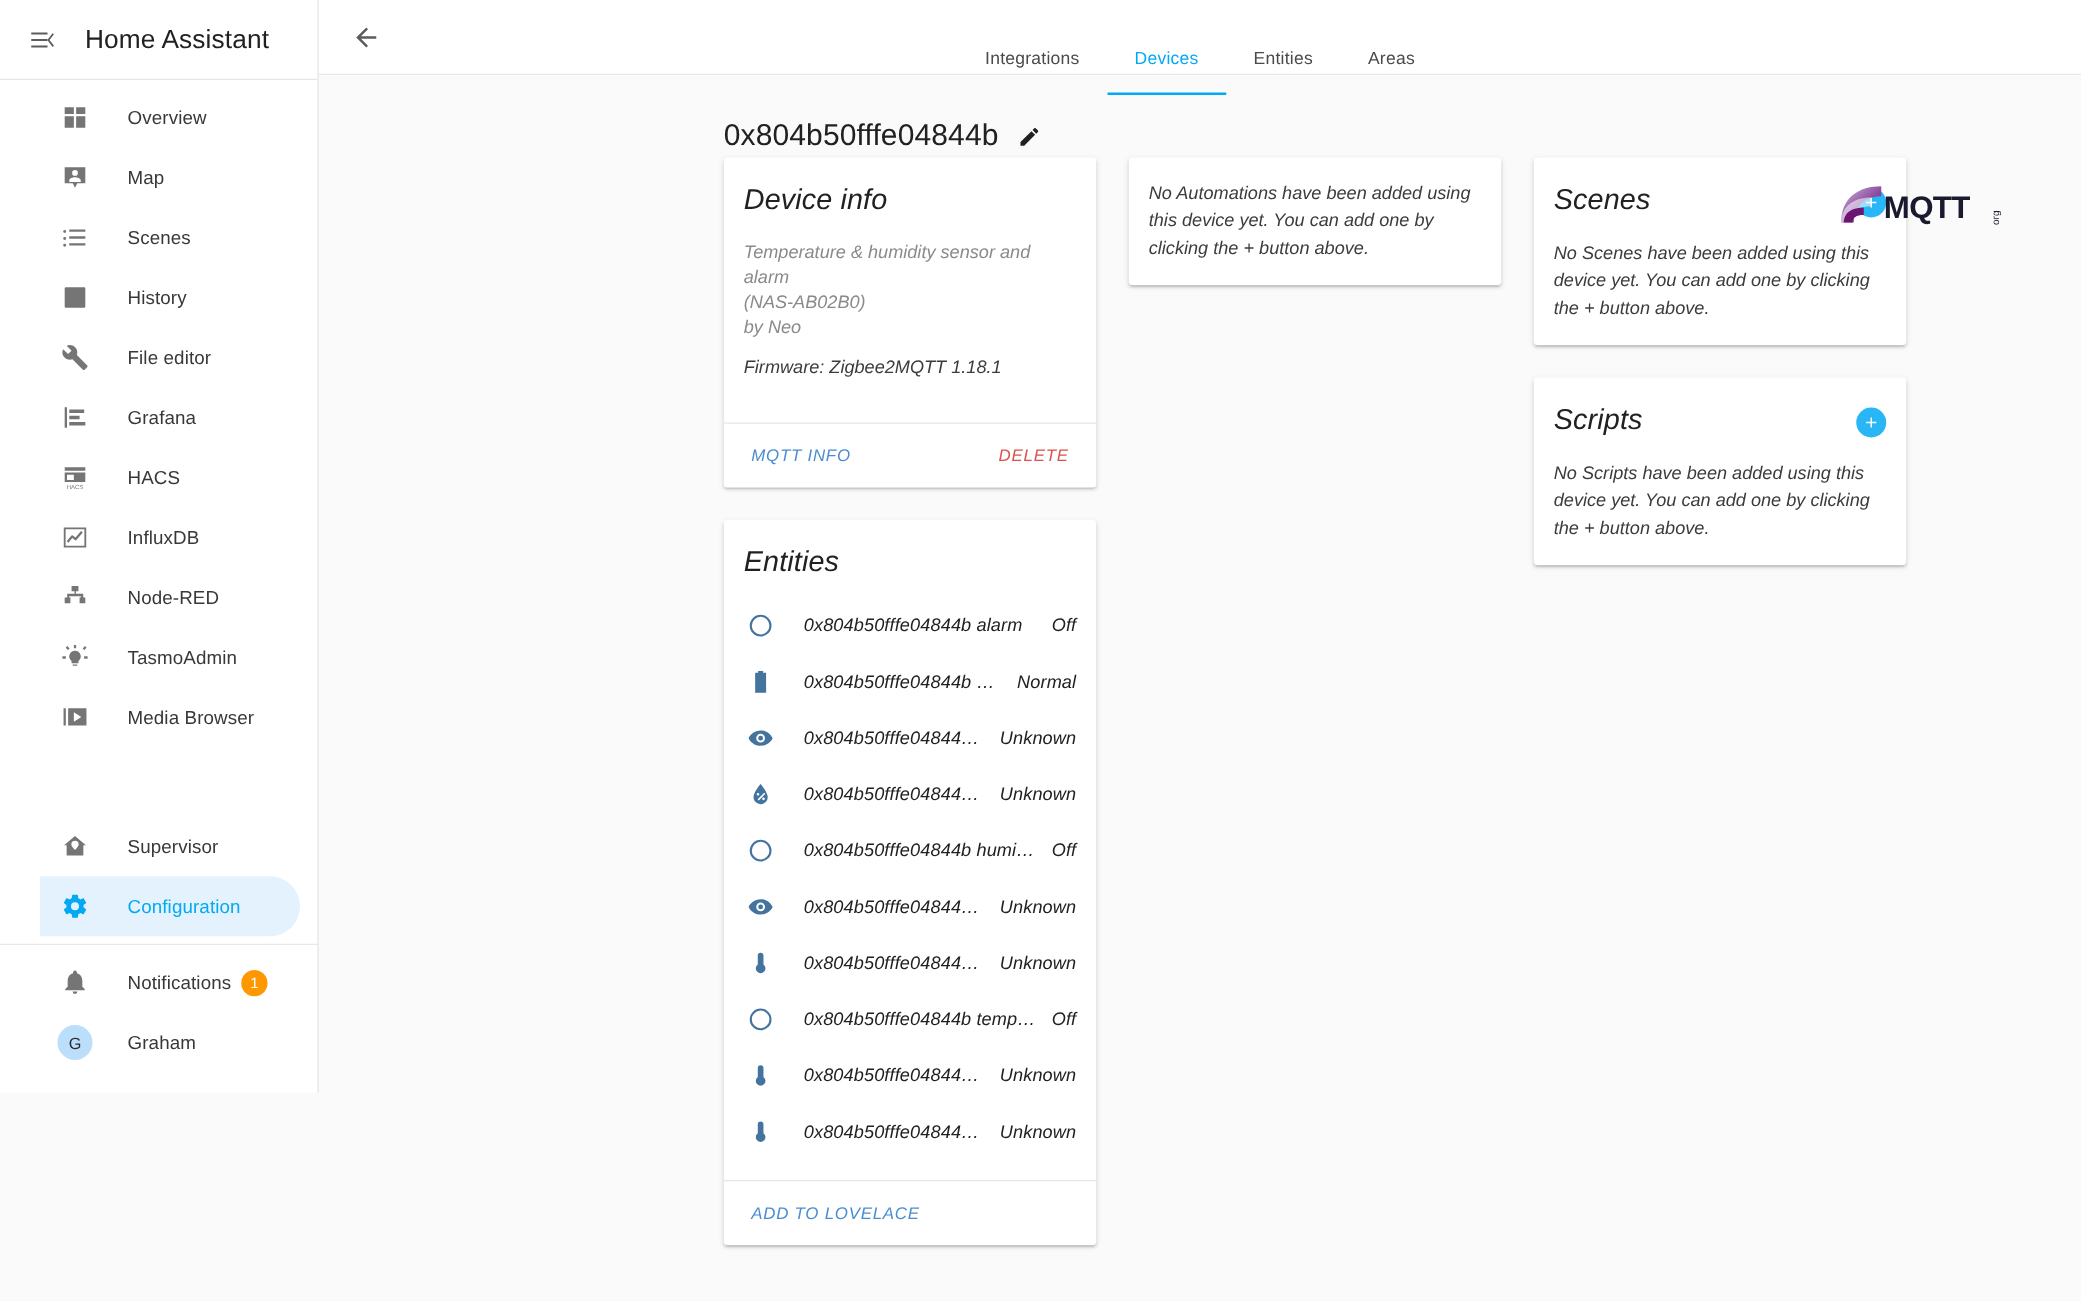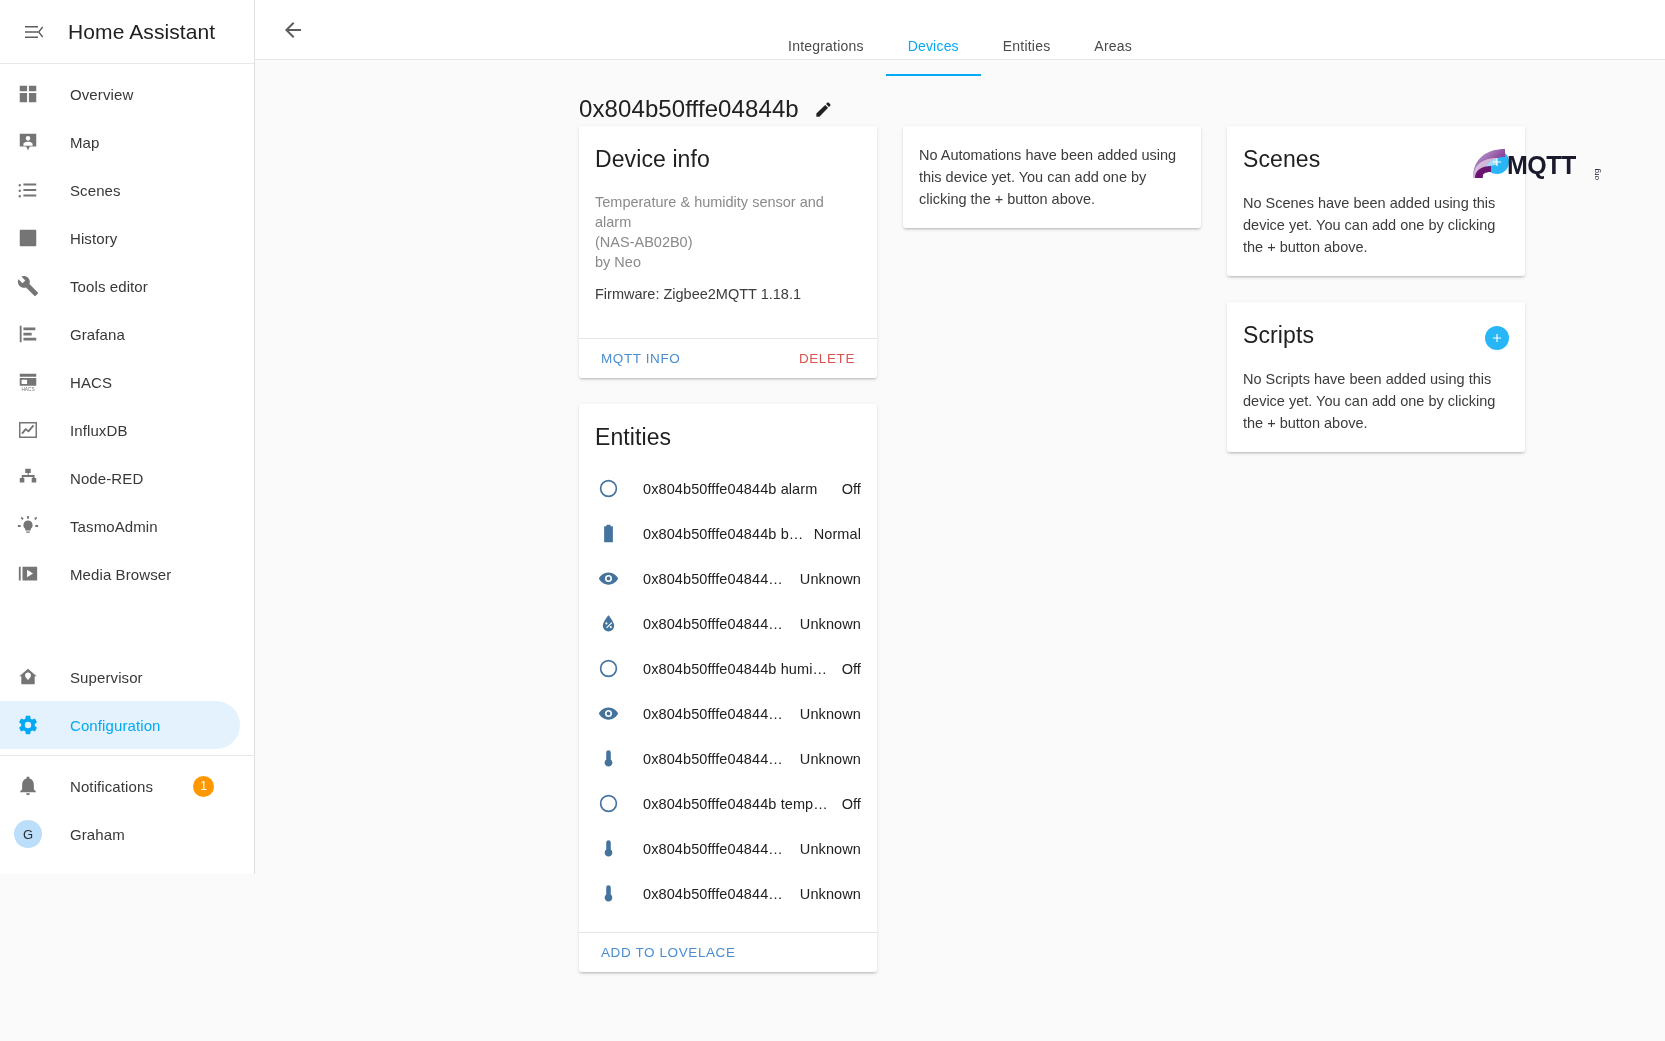--- a/index.html
+++ b/index.html
@@ -38,20 +38,21 @@
     font-size: 21px; font-weight: 400; color: #212121;
     margin-left: 10px; letter-spacing: .1px; white-space: nowrap;
   }
   .sb-list { padding-top: 6px; flex: 0 0 auto; }
   .sb-item {
     height: 48px; display: flex; align-items: center;
     padding-left: 14px; cursor: pointer;
     border-radius: 0 24px 24px 0;
     margin-right: 14px;
     position: relative;
+    margin-left: 32px;
   }
   .sb-item .ic {
     width: 28px; height: 28px; min-width: 28px;
     display: flex; align-items: center; justify-content: center;
     color: #757575;
     margin-right: 28px;
   }
   .sb-item .lbl {
     font-size: 15px; color: #383838; white-space: nowrap;
     letter-spacing: .1px;
@@ -128,21 +129,21 @@
     display: flex; align-items: center;
   }
 
   .cards {
     display: flex;
     align-items: flex-start;
     gap: 26px;
     margin-left: 324px;
     margin-top: 4px;
   }
-  .col { width: 298px; display: flex; flex-direction: column; gap: 26px; }
+  .col { width: 298px; display: flex; flex-direction: column; gap: 26px; font-style: italic; }
 
   .card {
     background: #ffffff;
     border-radius: 3px;
     box-shadow: 0 2px 2px 0 rgba(0,0,0,.10), 0 1px 5px 0 rgba(0,0,0,.07), 0 3px 1px -2px rgba(0,0,0,.08);
   }
   .card-head {
     display: flex; align-items: flex-start; justify-content: space-between;
     padding: 18px 16px 0 16px;
   }
@@ -165,21 +166,21 @@
   .dev-sub {
     font-size: 14.5px; color: #8a8a8a; line-height: 20px;
     margin-top: 18px;
   }
   .dev-fw {
     font-size: 14.5px; color: #3c3c3c; line-height: 20px;
     margin-top: 12px;
   }
   .card-actions {
     border-top: 1px solid #e6e6e6;
-    height: 40px; display: flex; align-items: center;
+    height: 52px; display: flex; align-items: center;
     justify-content: space-between;
     padding: 0 16px;
     margin-top: 16px;
   }
   .act-btn {
     font-size: 13.5px; font-weight: 500; letter-spacing: .6px;
     cursor: pointer; padding: 6px 6px;
   }
   .act-blue { color: #4a8dd0; }
   .act-red  { color: #d9534f; }
@@ -259,21 +260,21 @@
         </span>
         <span class="lbl">History</span>
       </div>
 
       <div class="sb-item">
         <span class="ic">
           <svg width="22" height="22" viewBox="0 0 24 24" fill="currentColor">
               <path d="M22.7 19l-9.1-9.1c.9-2.3.4-5-1.5-6.9-2-2-5-2.4-7.4-1.3L9 6 6 9 1.6 4.7C.4 7.1.9 10.1 2.9 12.1c1.9 1.9 4.6 2.4 6.9 1.5l9.1 9.1c.4.4 1 .4 1.4 0l2.3-2.3c.5-.4.5-1.1.1-1.4z"></path>
             </svg>
         </span>
-        <span class="lbl">Tools editor</span>
+        <span class="lbl">File editor</span>
       </div>
 
       <div class="sb-item">
         <span class="ic">
           <svg width="22" height="22" viewBox="0 0 24 24" fill="currentColor">
               <path d="M3 3h2v18H3V3zm4 2h13v3H7V5zm0 5.5h9v3H7v-3zm0 5.5h14v3H7v-3z"></path>
             </svg>
         </span>
         <span class="lbl">Grafana</span>
       </div>

